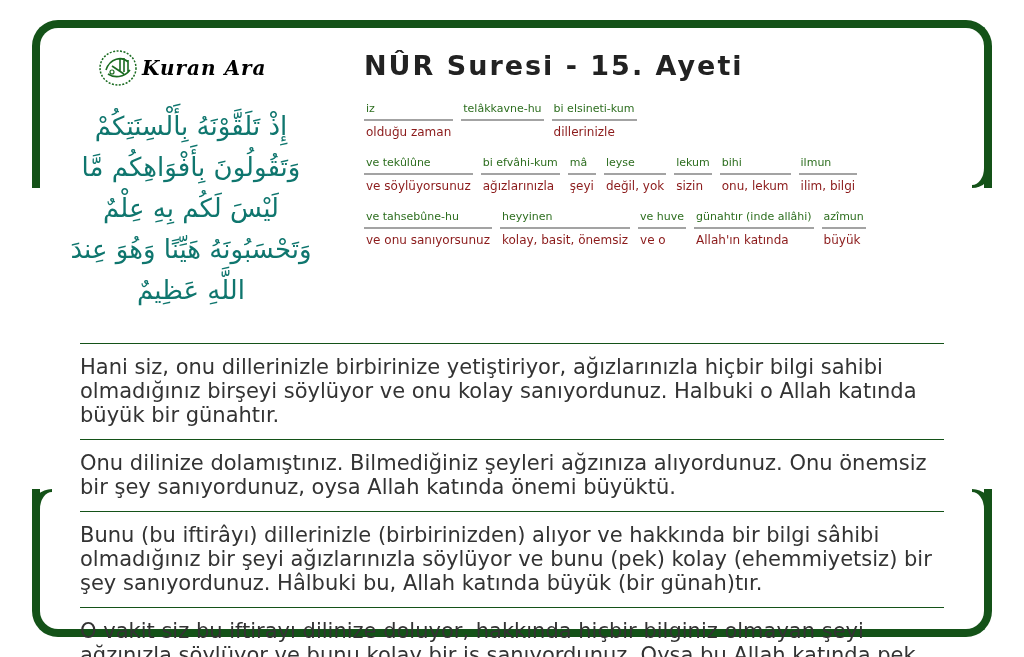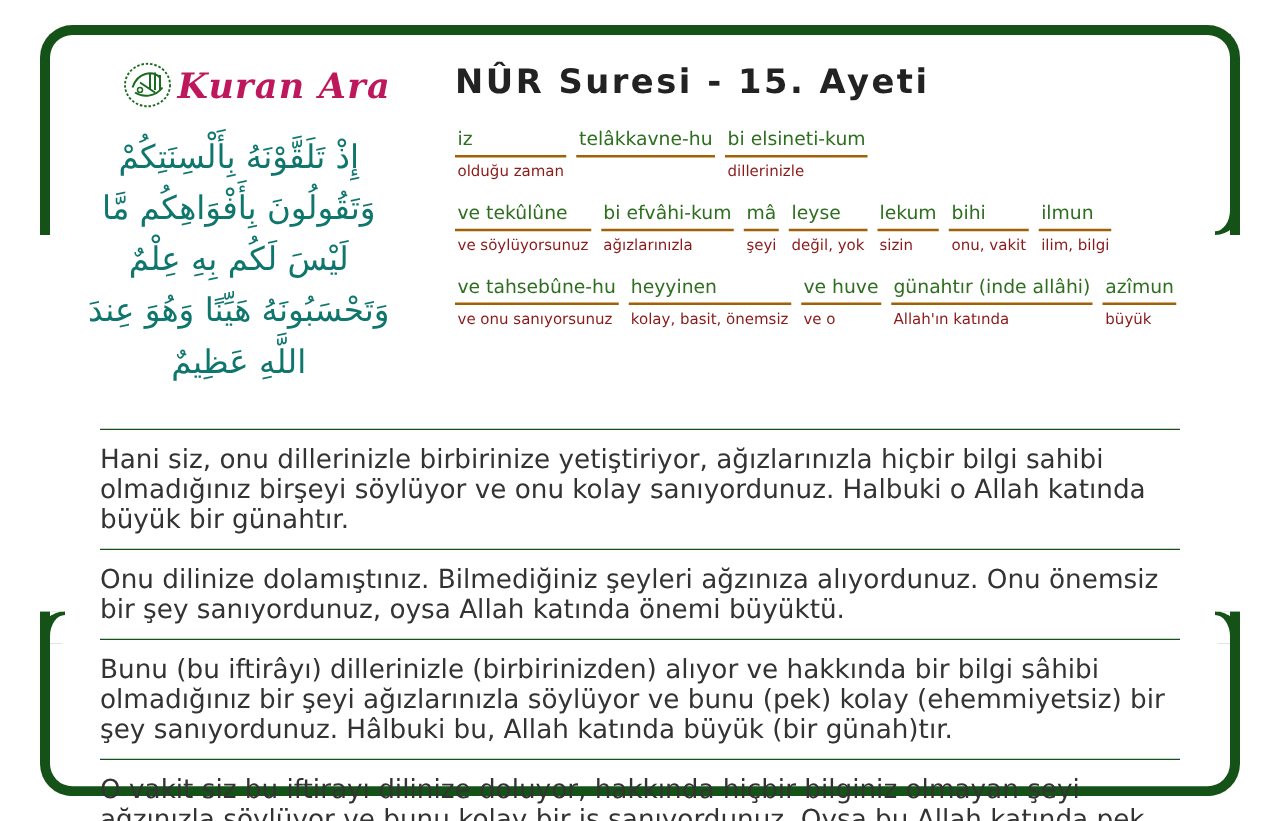--- a/index.html
+++ b/index.html
@@ -32,36 +32,36 @@
     position: absolute; top: 0; width: 20px; height: 26px;
     border-top: 3px solid #145218; box-sizing: border-box;
   }
   .frame-bottom .tail-l { left: -8px; border-left: 8px solid #145218; border-radius: 22px 0 0 0; }
   .frame-bottom .tail-r { right: -8px; border-right: 8px solid #145218; border-radius: 0 22px 0 0; }
 
   
   .logo { position: absolute; left: 98px; top: 47px; height: 42px; display: flex; align-items: center; gap: 4px; }
   .logo-emblem { width: 40px; height: 40px; }
   .logo-text { font-family: "DejaVu Serif", serif; font-style: italic; font-weight: bold;
-               color: #be185d; font-size: 28px; letter-spacing: 1px; }
+               color: #000000; font-size: 20px; letter-spacing: 1px; }
 
   
   .arabic { position: absolute; left: 66px; top: 106px; width: 250px;
             direction: rtl; text-align: center; color: #0f766e;
             font-family: "DejaVu Sans", sans-serif; font-size: 26px; line-height: 41px; }
 
   
   .title { position: absolute; left: 364px; top: 50px; font-size: 27px; color: #222;
            letter-spacing: 2px; margin: 0; font-weight: bold; }
 
   
   .words { position: absolute; left: 364px; top: 102px; width: 600px; }
   .word-row { display: flex; gap: 8px; margin-bottom: 17px; }
   .word { display: flex; flex-direction: column; }
-  .word .tr { color: #2d6e1f; font-size: 15px; padding: 0 2px 4px 2px; border-bottom: 2px solid #a16207; white-space: nowrap; }
+  .word .tr { color: #2d6e1f; font-size: 11px; padding: 0 2px 4px 2px; border-bottom: 2px solid #a3a3a3; white-space: nowrap; }
   .word .mn { color: #8b1a1a; font-size: 12px; padding: 4px 2px 0 2px; white-space: nowrap; }
 
   
   .translations { position: absolute; left: 80px; top: 343px; width: 864px; }
   .tr-item { border-top: 1px solid #145218; padding: 11px 0 12px 0; color: #333;
              font-size: 21px; line-height: 24px; }
 </style>
 </head>
 <body>
 
@@ -123,21 +123,21 @@
     <div class="word">
         <span class="tr">leyse</span>
         <span class="mn">değil, yok</span>
       </div>
     <div class="word">
         <span class="tr">lekum</span>
         <span class="mn">sizin</span>
       </div>
     <div class="word">
         <span class="tr">bihi</span>
-        <span class="mn">onu, vakit</span>
+        <span class="mn">onu, lekum</span>
       </div>
     <div class="word">
         <span class="tr">ilmun</span>
         <span class="mn">ilim, bilgi</span>
       </div>
   </div>
   <div class="word-row">
     <div class="word">
         <span class="tr">ve tahsebûne-hu</span>
         <span class="mn">ve onu sanıyorsunuz</span>

